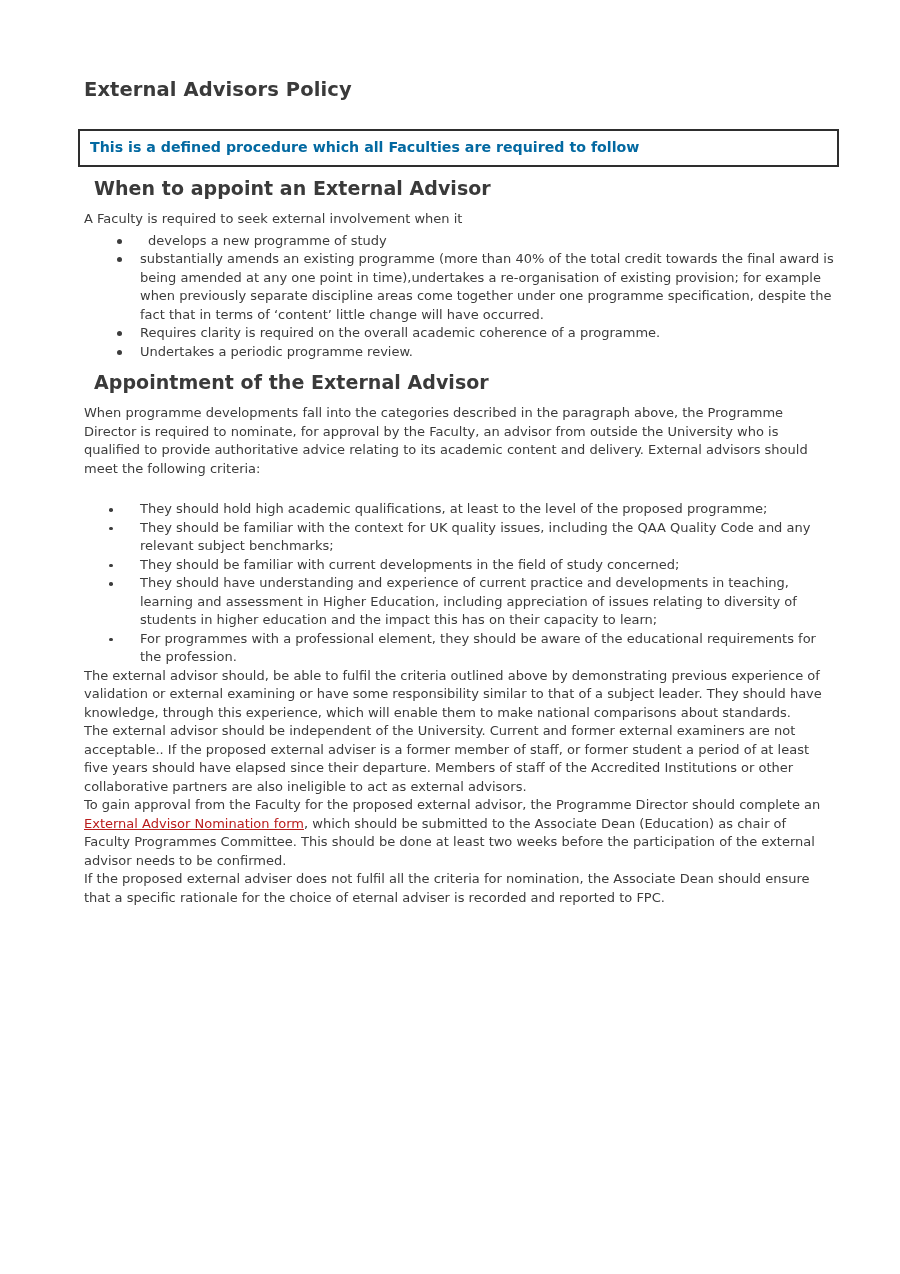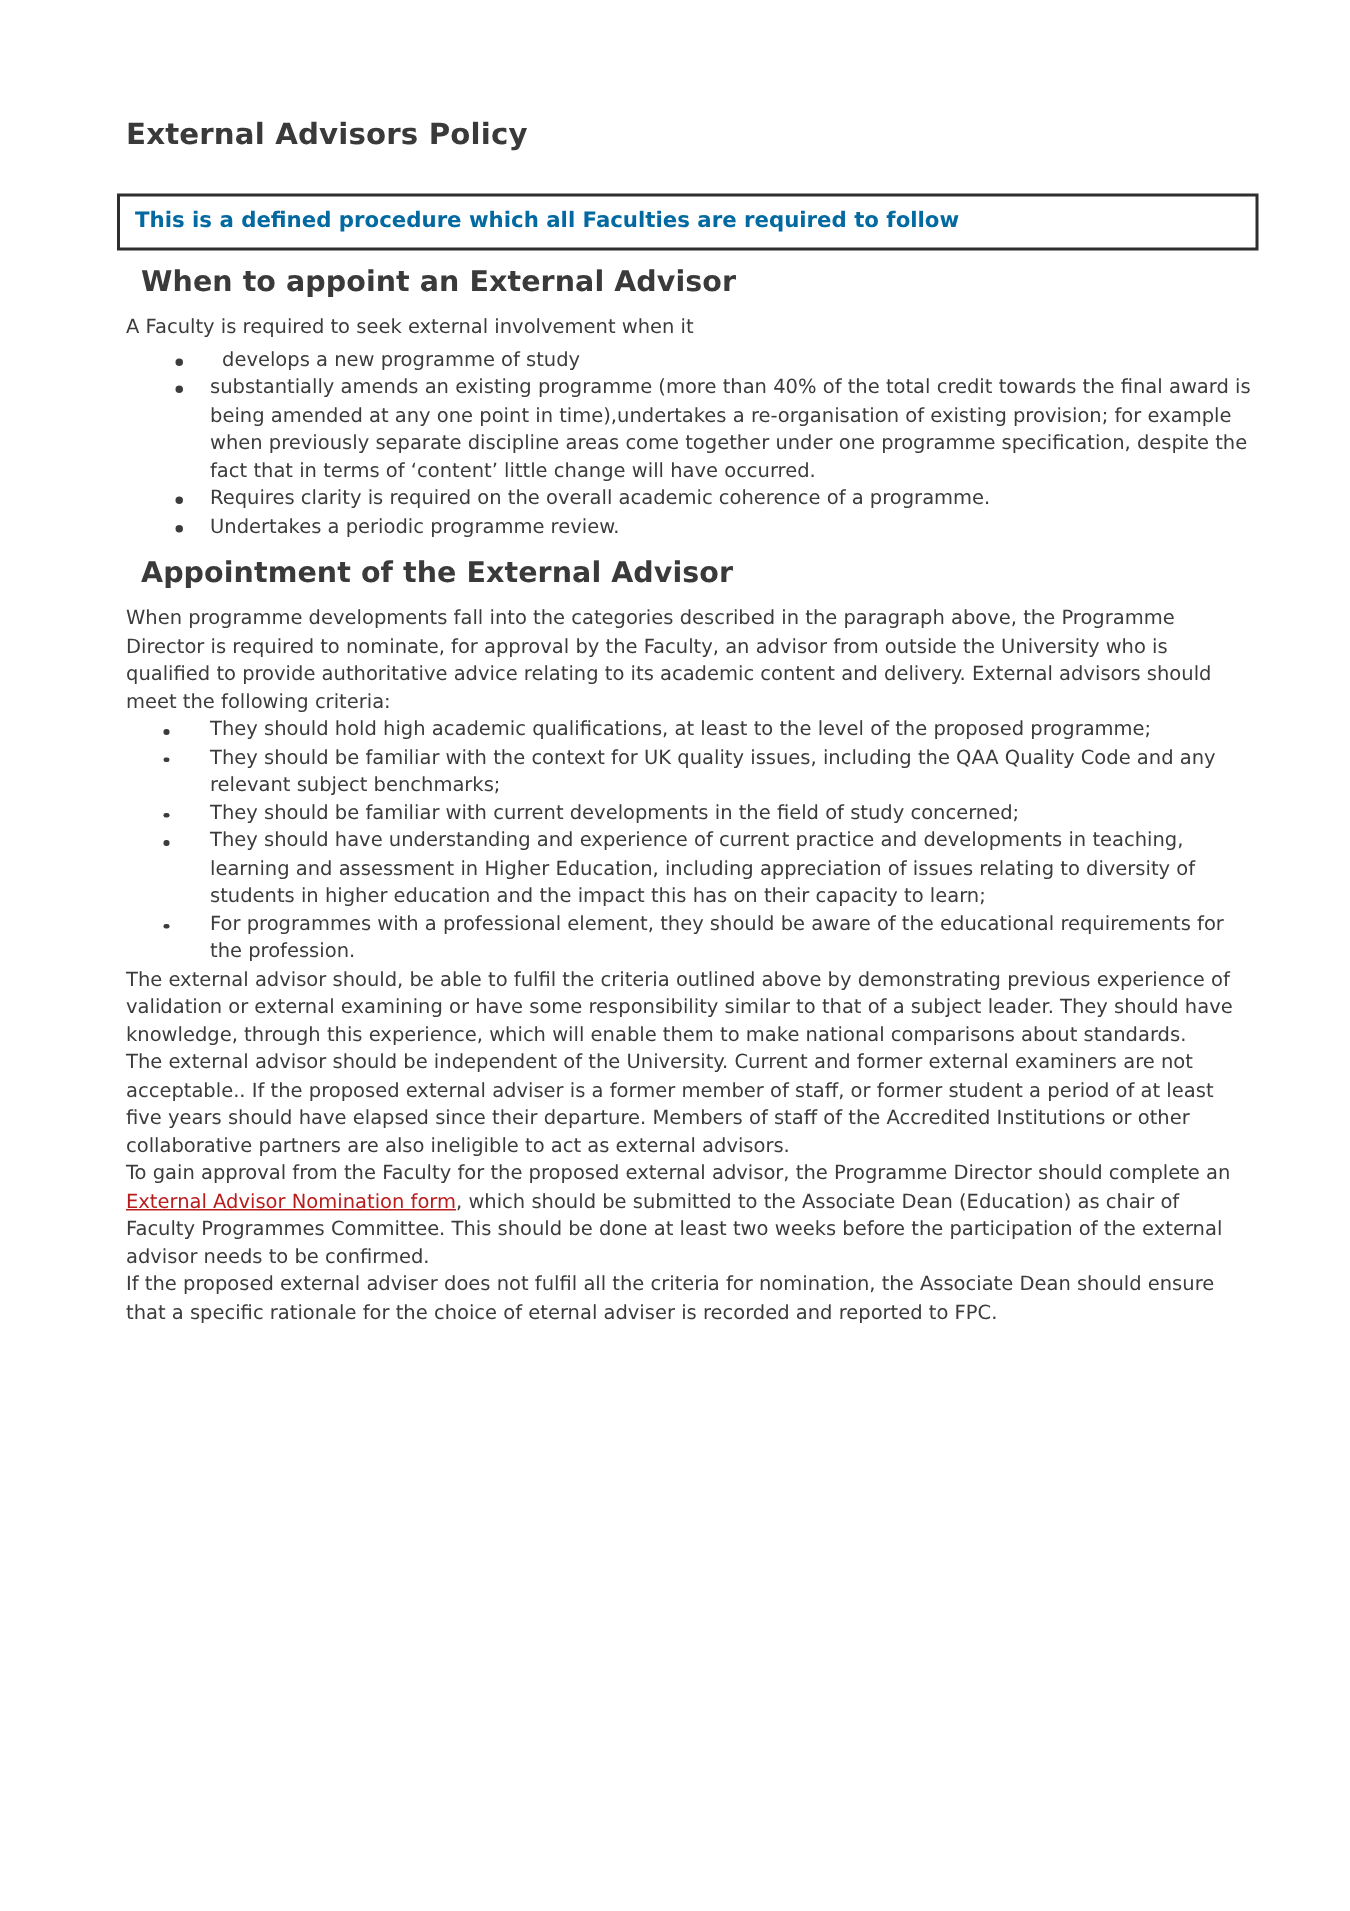--- a/index.html
+++ b/index.html
@@ -98,21 +98,21 @@
   ul.list-when { margin-top: 3px; }
   ul.list-when li { padding-left: 56px; }
   ul.list-when li::before {
     width: 5px; height: 5px;
     left: 33px;
     top: 7px;
   }
   ul.list-when li.extra-indent { padding-left: 64px; }
 
   
-  ul.list-criteria { }
+  ul.list-criteria { margin-top: 22px; }
   ul.list-criteria li { padding-left: 56px; }
   ul.list-criteria li::before {
     width: 3.6px; height: 3.6px;
     left: 25px;
     top: 8px;
   }
 
   a.doc-link {
     color: #b91c1c;
     text-decoration: underline;

